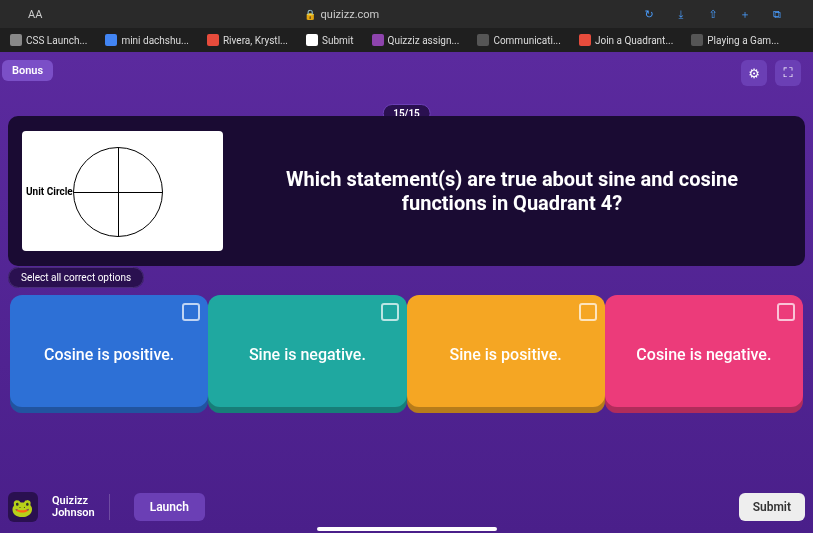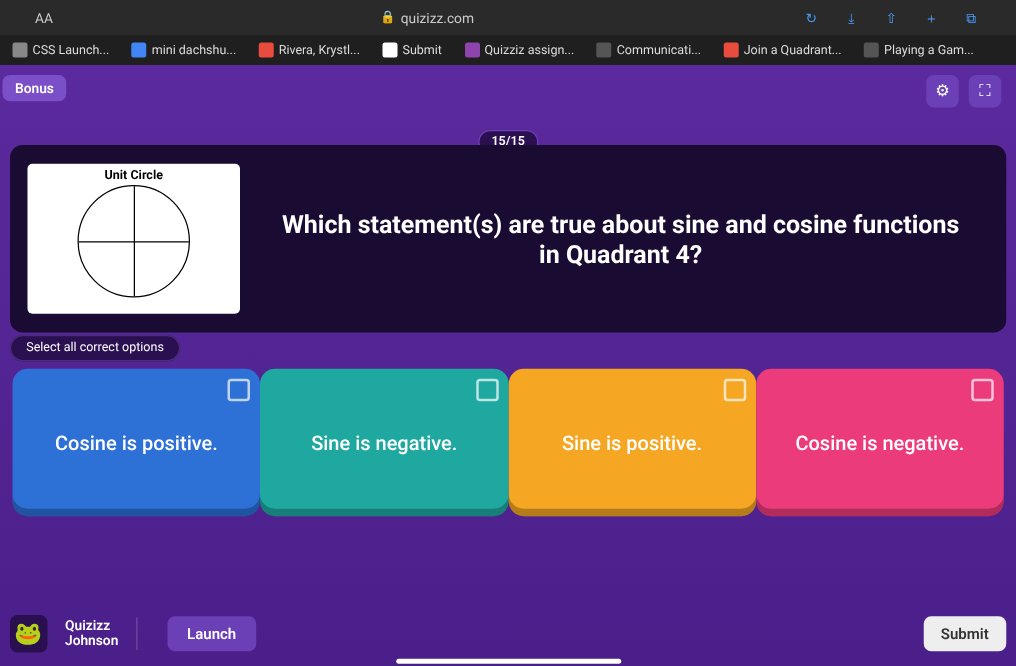--- a/index.html
+++ b/index.html
@@ -51,22 +51,22 @@
     padding:3px 10px; border-radius:10px; border:1px solid #6b3fb5;
   }
   .panel {
     margin-top:26px;
     background:#1a0b33; border-radius:10px;
     display:flex; align-items:center; gap:20px;
     padding:14px 24px 14px 14px; height:150px;
     position:relative;
   }
   .img-box {
-    width:170px; height:120px; background:#fff; border-radius:4px;
-    display:flex; flex-direction:column; align-items:center; padding:4px;
+    width:201px; height:120px; background:#fff; border-radius:4px;
+    display:flex; align-items:center; padding:4px;
     font-size:8px; color:#000; position:relative;
   }
   .uc-title { font-weight:bold; font-size:10px; }
   .uc-circle { width:90px; height:90px; border:1px solid #000; border-radius:50%; position:relative; margin-top:2px; }
   .uc-circle::before, .uc-circle::after { content:""; position:absolute; background:#000; }
   .uc-circle::before { left:0; right:0; top:50%; height:1px; }
   .uc-circle::after { top:0; bottom:0; left:50%; width:1px; }
   .question {
     flex:1; color:#fff; font-size:20px; font-weight:700; text-align:center;
     padding:0 10px;

